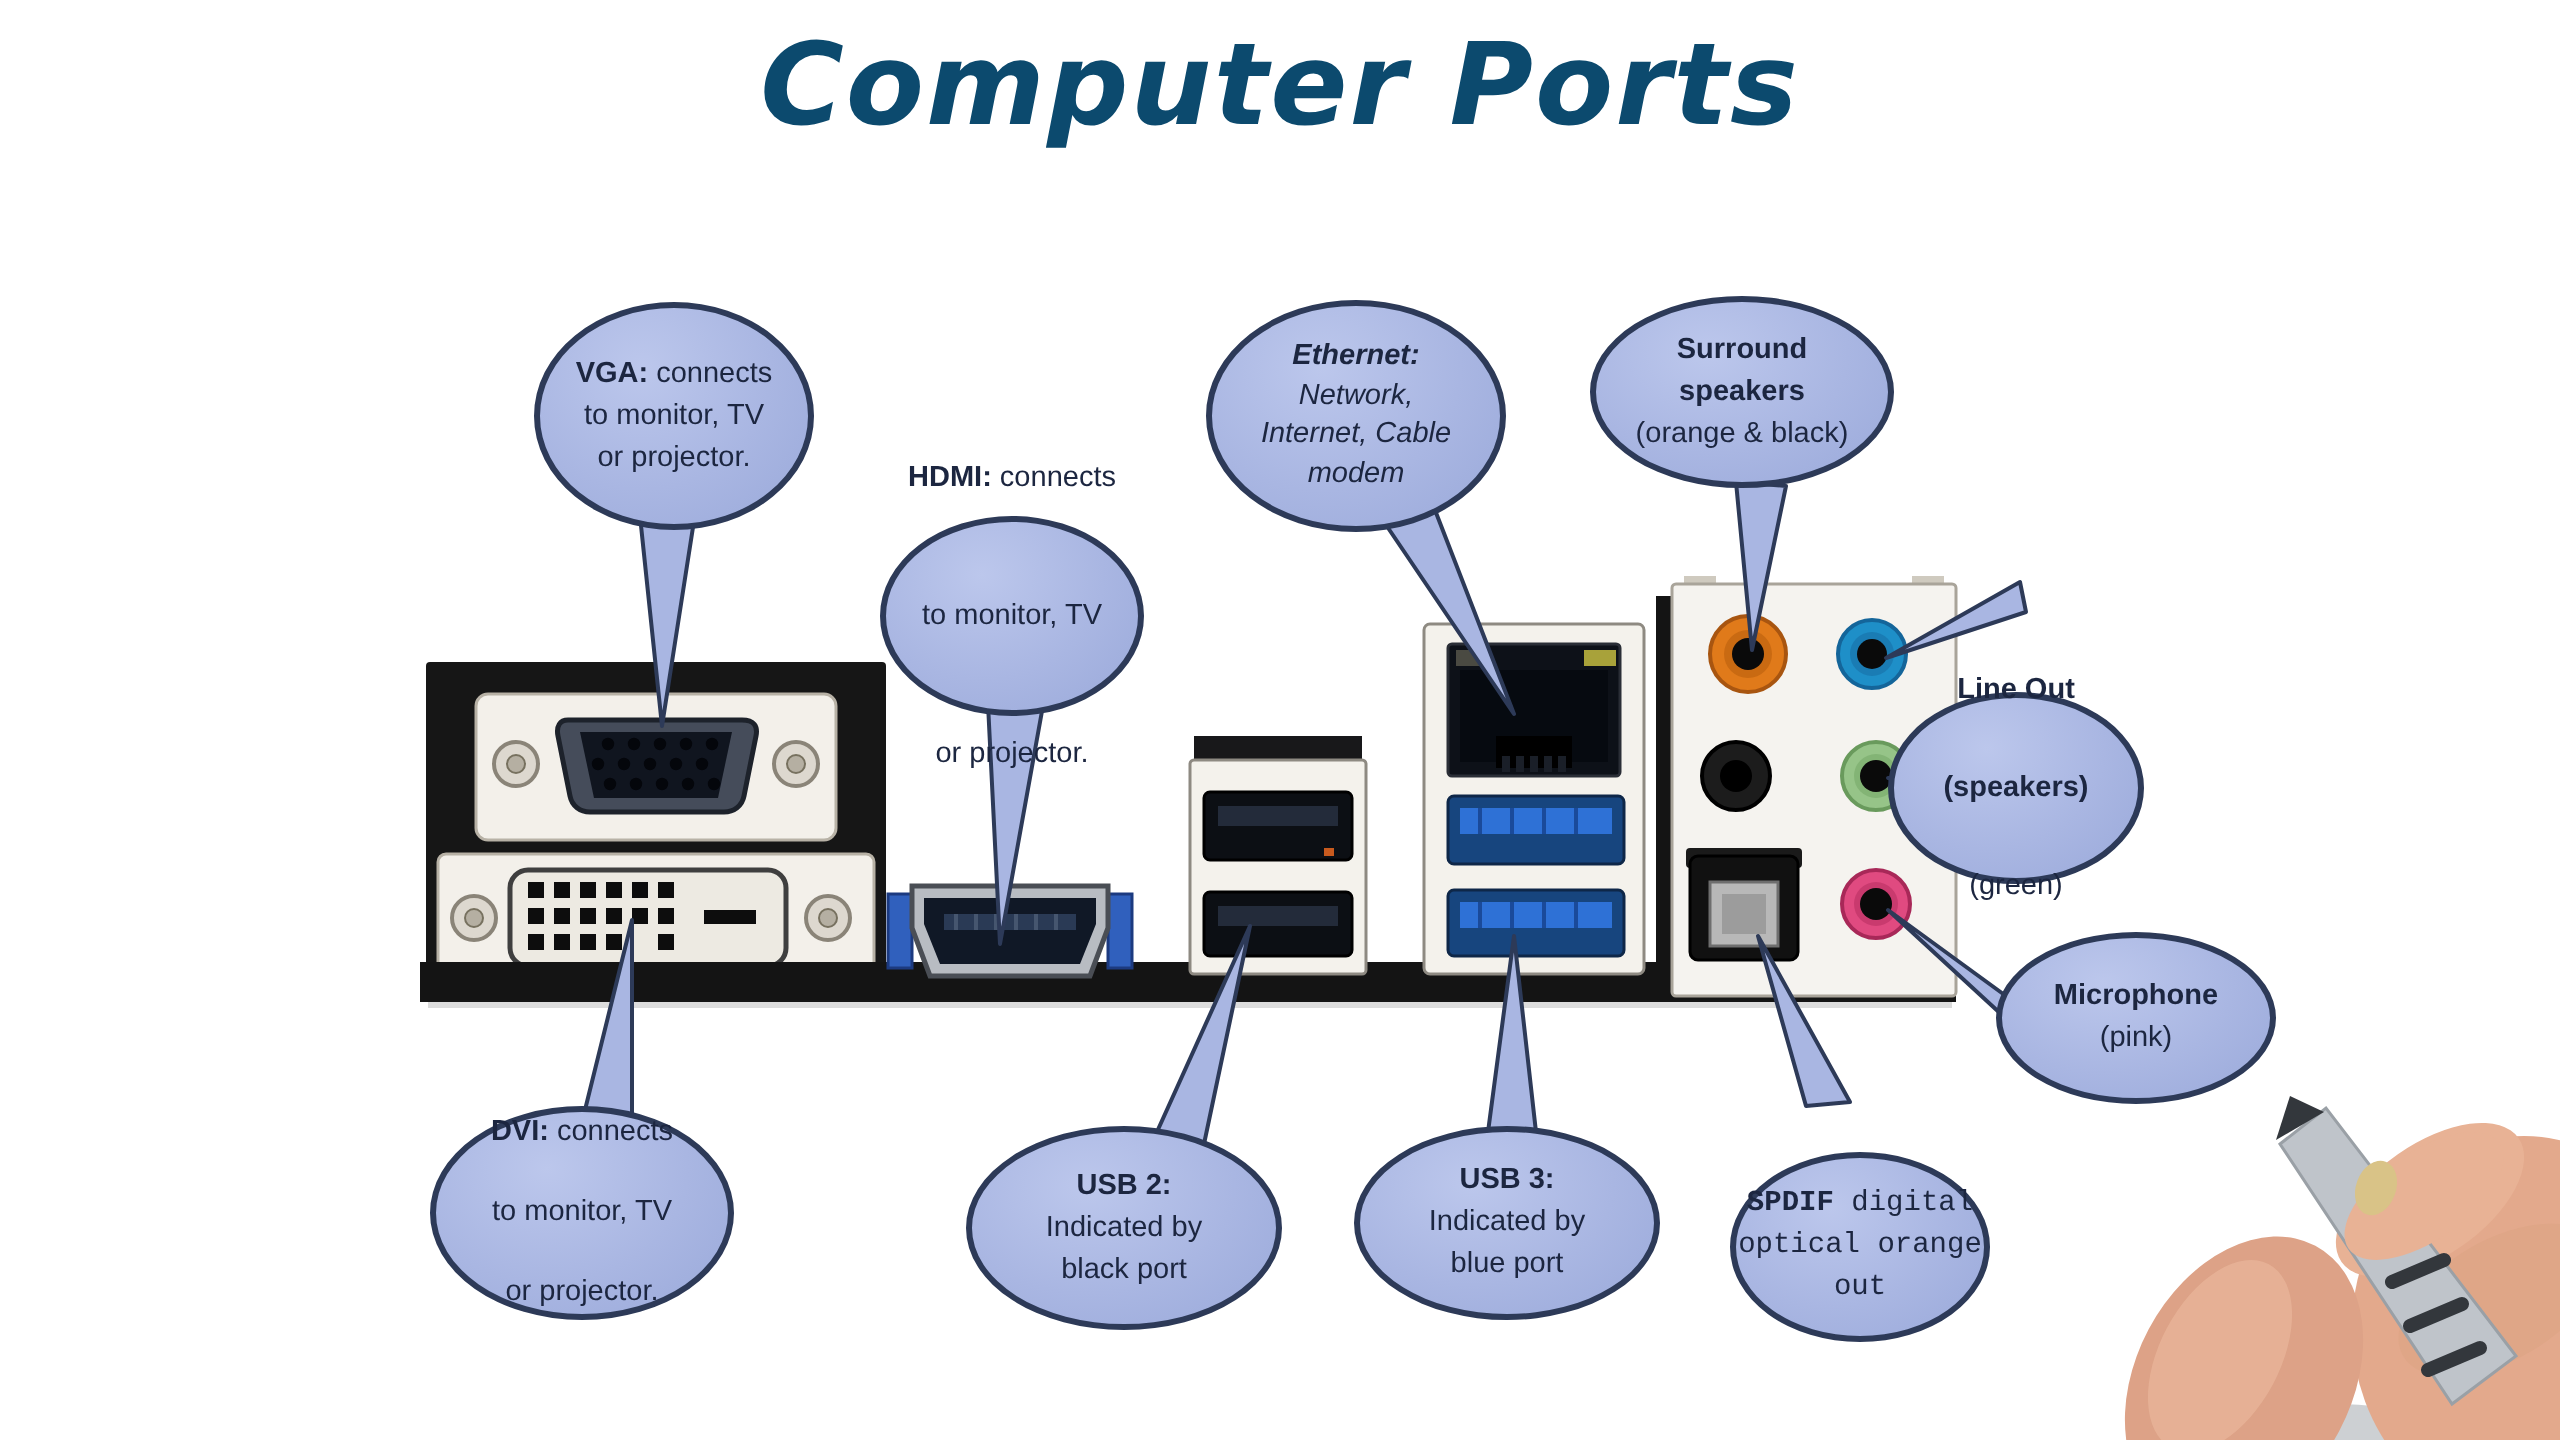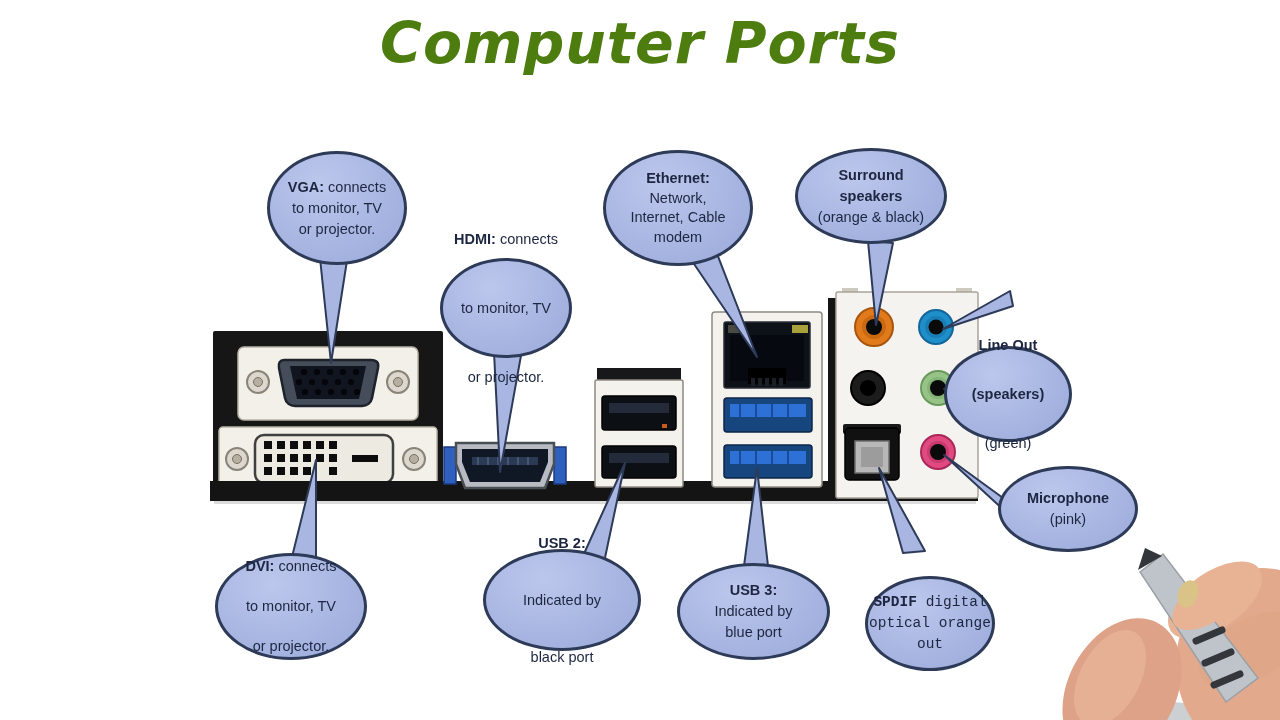--- a/index.html
+++ b/index.html
@@ -1,37 +1,37 @@
 <!DOCTYPE html>
 <html><head>
 <meta charset="utf-8">
 <style>
   html,body{margin:0;padding:0;background:#ffffff;}
   .stage{position:relative;width:1280px;height:720px;background:#ffffff;overflow:hidden;
          font-family:"Liberation Sans",sans-serif;}
   .title{position:absolute;left:0;top:10px;width:100%;text-align:center;
          font-family:"DejaVu Sans",sans-serif;font-weight:700;font-style:italic;
-         font-size:57px;letter-spacing:1px;color:#4d7c0f;}
+         font-size:57px;letter-spacing:1px;color:#0c4a6e;}
   .art{position:absolute;left:0;top:0;width:1280px;height:720px;}
   .bubble{position:absolute;border-radius:50%;border:3px solid #2d3a58;
           background:radial-gradient(ellipse at 38% 28%, #bcc7ec 0%, #a9b6e2 55%, #9aa9da 100%);
           display:flex;flex-direction:column;justify-content:center;align-items:center;
           box-sizing:border-box;color:#1c2640;font-size:14.5px;line-height:21px;
           text-align:center;z-index:3;}
   .bubble b{font-weight:700;}
   .bubble .bold{font-weight:700;}
   .b-vga{left:267px;top:151px;width:140px;height:114px;}
   .b-hdmi{left:440px;top:258px;width:132px;height:100px;gap:48px;}
-  .b-ethernet{left:603px;top:150px;width:150px;height:116px;line-height:19.5px;}
+  .b-ethernet{left:603px;top:150px;width:150px;height:116px;line-height:19.5px;font-style:italic;}
   .b-surround{left:795px;top:148px;width:152px;height:96px;}
   .b-linein{left:1006px;top:235px;width:132px;height:92px;line-height:20px;}
   .b-lineout{left:944px;top:346px;width:128px;height:96px;gap:28px;}
   .b-mic{left:998px;top:466px;width:140px;height:86px;}
   .b-spdif{left:865px;top:576px;width:130px;height:95px;font-family:Liberation Mono, monospace;}
-  .b-usb2{left:483px;top:549px;width:158px;height:102px;gap:36px;}
+  .b-usb2{left:483px;top:563px;width:158px;height:102px;}
   .b-usb3{left:677px;top:563px;width:153px;height:97px;}
   .b-dvi{left:215px;top:553px;width:152px;height:107px;justify-content:space-between;}
 </style>
 </head>
 <body>
 
 <div class="stage">
 
   <div class="title">Computer Ports</div>
 

